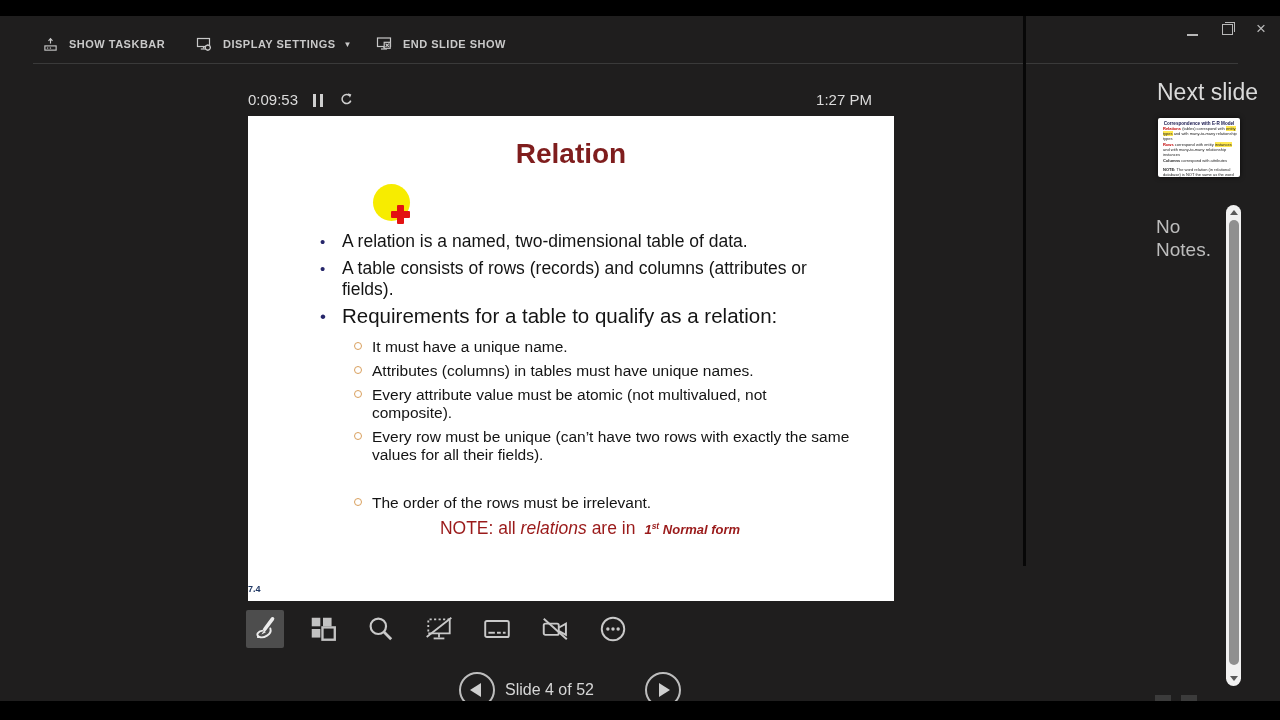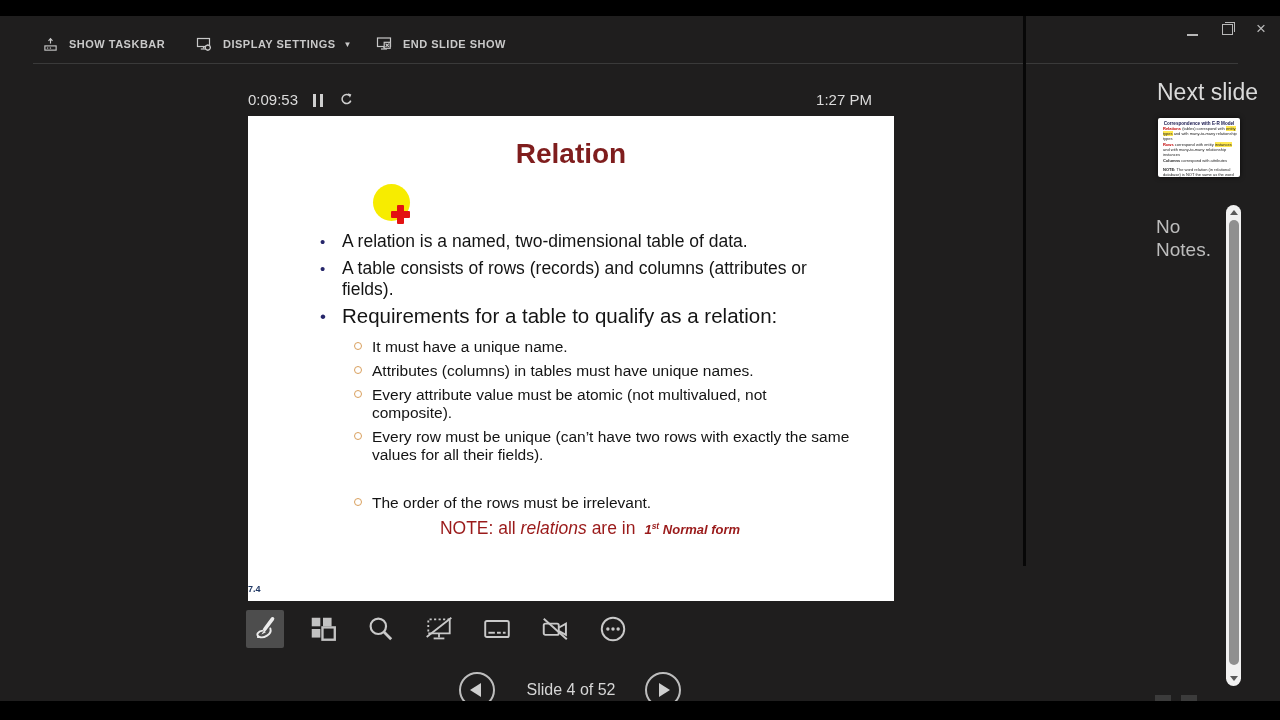--- a/index.html
+++ b/index.html
@@ -58,21 +58,21 @@
   .btool-item{width:38px;height:38px;display:flex;align-items:center;justify-content:center;border-radius:2px;}
   .btool-item.sel{background:#4d4d4d;}
   
   .nav-circle{position:absolute;top:672px;width:36px;height:36px;box-sizing:border-box;
               border:2px solid #bdbdbd;border-radius:50%;display:flex;align-items:center;justify-content:center;}
   #nav-prev{left:459px;} #nav-next{left:645px;}
   .tri-l{width:0;height:0;border-top:7px solid transparent;border-bottom:7px solid transparent;
          border-right:11px solid #cfcfcf;margin-right:3px;}
   .tri-r{width:0;height:0;border-top:7px solid transparent;border-bottom:7px solid transparent;
          border-left:11px solid #cfcfcf;margin-left:3px;}
-  .nav-label{position:absolute;left:505px;top:681px;width:132px;text-align:center;font-size:16px;color:#d6d6d6;}
+  .nav-label{position:absolute;left:505px;top:681px;width:132px;text-align:left;font-size:16px;color:#d6d6d6;}
   
   .divider{position:absolute;left:1023px;top:16px;width:3px;height:550px;background:#070707;}
   .next-label{position:absolute;left:1157px;top:79px;font-size:23px;font-weight:400;color:#dadada;}
   .thumb{position:absolute;left:1158px;top:118px;width:82px;height:59px;background:#fff;border-radius:2px;
          box-shadow:0 0 5px rgba(0,0,0,.65);overflow:hidden;}
   .thumb-title{font-size:4.6px;font-weight:700;text-align:center;color:#17174d;margin:3px 2px 1px 2px;}
   .thumb-body{padding:0 3px 0 5px;}
   .tb-b{font-size:4px;line-height:1.22;color:#222;margin-top:1.4px;}
   .lead-red{color:#c00000;font-weight:700;} .lead-dark{color:#222;font-weight:700;}
   .tb-hl{background:#ffe84d;}

